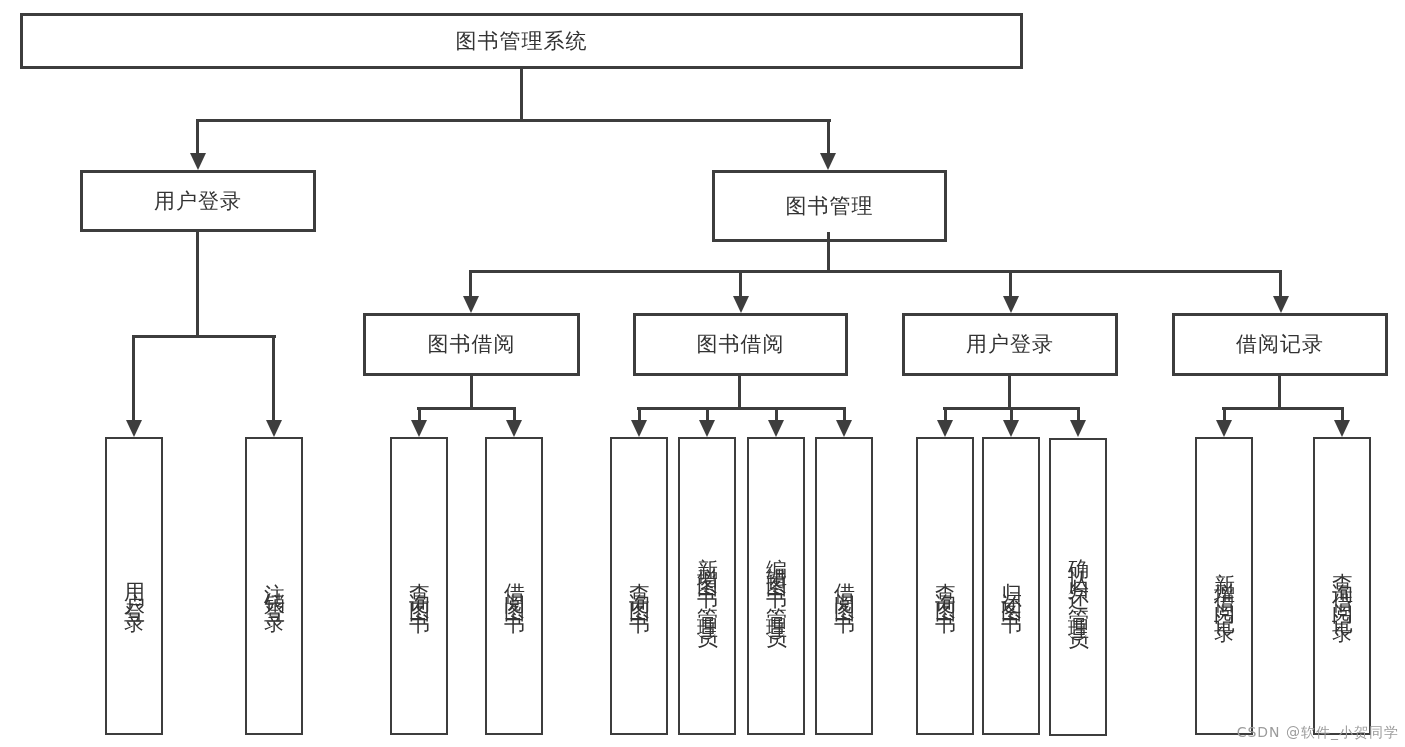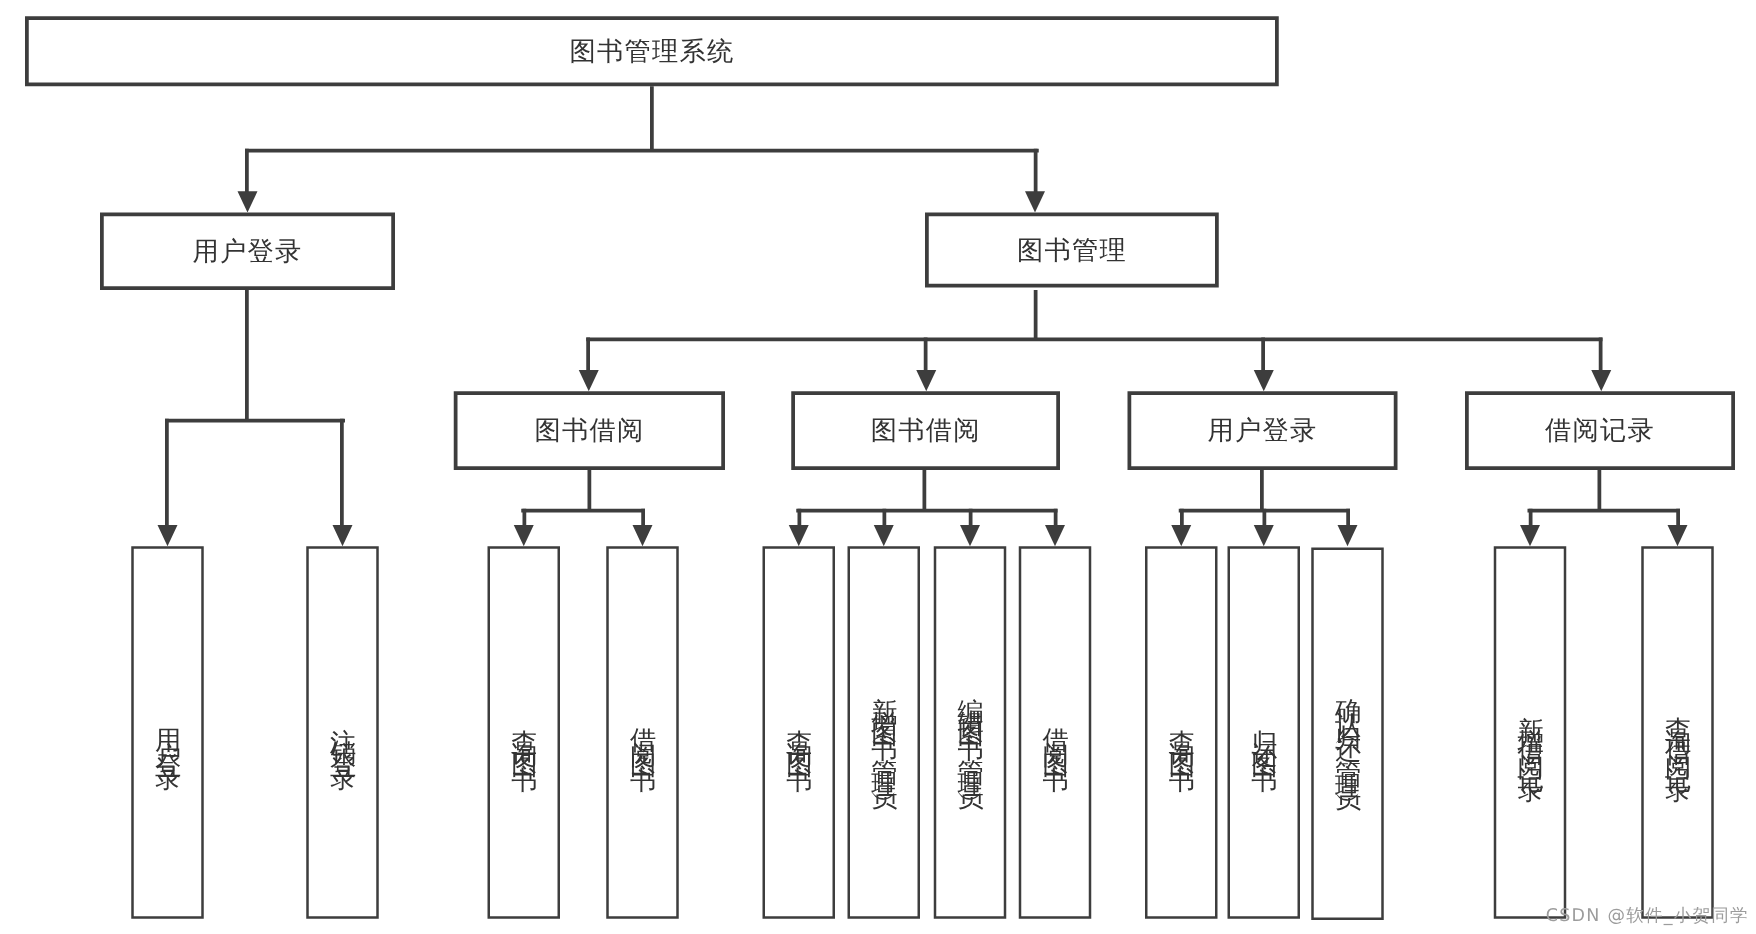--- a/index.html
+++ b/index.html
@@ -46,21 +46,21 @@
   <div class="v" style="left:520px;top:69px;height:52px;"></div>
   <div class="h" style="left:196px;top:119px;width:635px;"></div>
   <div class="v" style="left:196px;top:119px;height:36px;"></div>
   <div class="ah" style="left:190px;top:153px;"></div>
   <div class="v" style="left:827px;top:119px;height:36px;"></div>
   <div class="ah" style="left:820px;top:153px;"></div>
 
   <div class="node" style="left:80px;top:170px;width:236px;height:62px;">
     <span>用户登录</span>
   </div>
-  <div class="node" style="left:740px;top:170px;width:235px;height:60px;text-align:center;">
+  <div class="node" style="left:712px;top:170px;width:235px;height:72px;text-align:center;">
     <span>图书管理</span>
   </div>
 
   <div class="v" style="left:196px;top:232px;height:105px;"></div>
   <div class="h" style="left:132px;top:335px;width:144px;"></div>
   <div class="v" style="left:132px;top:335px;height:87px;"></div>
   <div class="ah" style="left:126px;top:420px;"></div>
   <div class="v" style="left:272px;top:335px;height:87px;"></div>
   <div class="ah" style="left:266px;top:420px;"></div>
 

